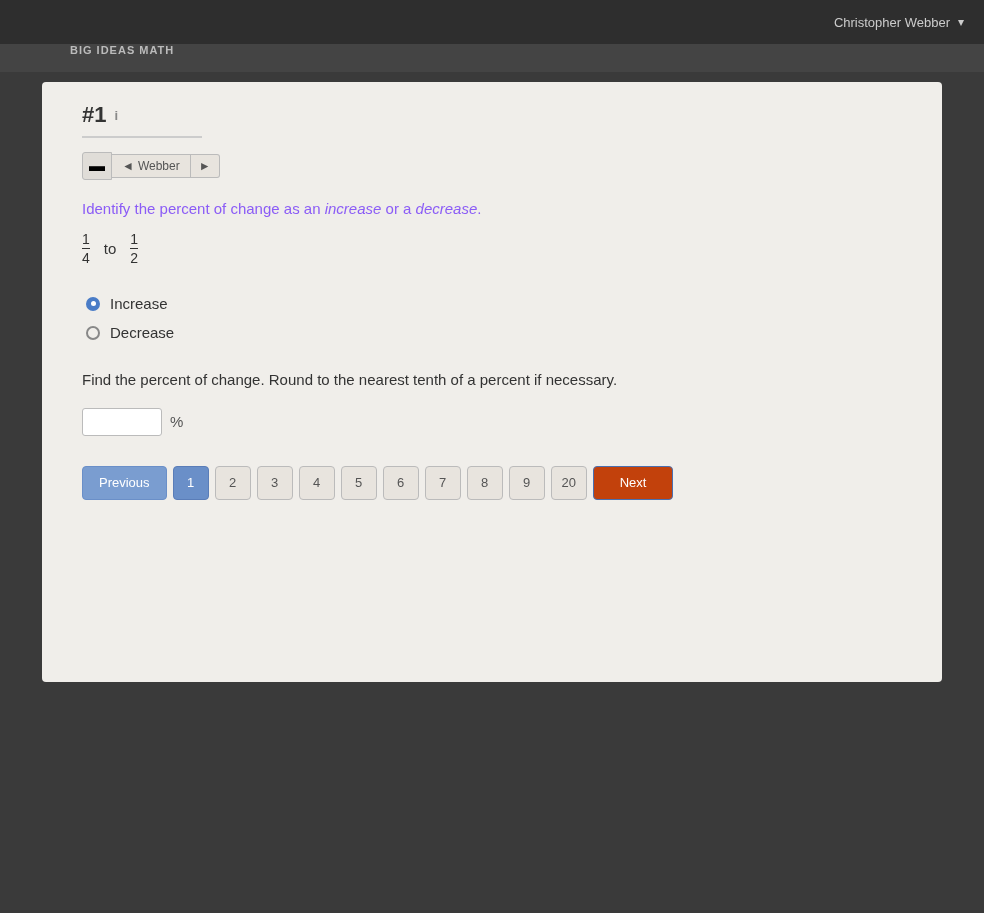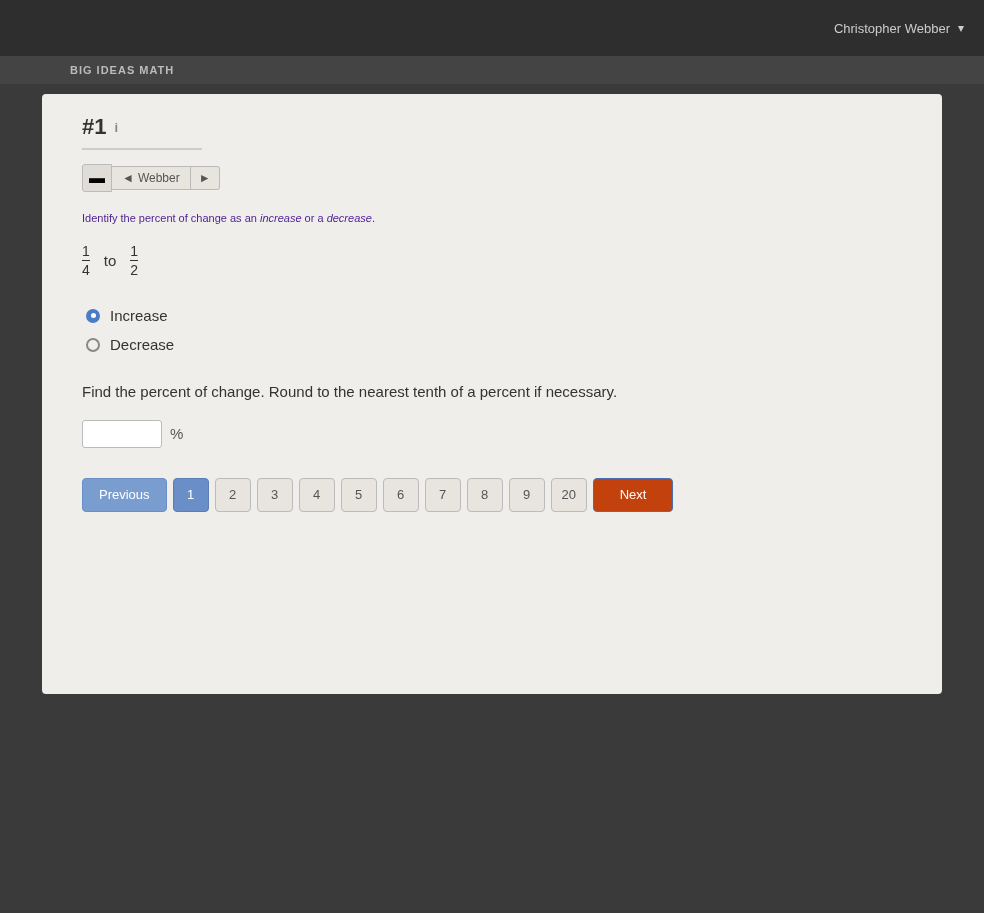--- a/index.html
+++ b/index.html
@@ -13,21 +13,21 @@
       justify-content: flex-start;
       height: 913px;
       width: 984px;
       overflow: hidden;
     }
 
     
     .top-bar {
       width: 100%;
       background-color: #2e2e2e;
-      height: 56px;
+      height: 44px;
       display: flex;
       align-items: center;
       justify-content: flex-end;
       padding: 0 20px;
     }
 
     .top-bar-user {
       color: #ccc;
       font-size: 13px;
       display: flex;
@@ -39,21 +39,20 @@
       color: #ccc;
       font-size: 12px;
     }
 
     
     .brand-bar {
       width: 100%;
       background-color: #444;
       height: 28px;
       display: flex;
-      align-items: center;
       padding: 0 70px;
     }
 
     .brand-name {
       color: #bbb;
       font-size: 11px;
       font-weight: bold;
       letter-spacing: 1px;
     }
 
@@ -131,23 +130,23 @@
       font-size: 12px;
       color: #555;
       cursor: pointer;
       border-radius: 0 3px 3px 0;
       display: flex;
       align-items: center;
     }
 
     
     .question-text {
-      font-size: 11px;
-      color: #4c1d95;
-      margin-bottom: 16px;
+      font-size: 15px;
+      color: #8b5cf6;
+      margin-bottom: 10px;
       line-height: 1.5;
     }
 
     .question-text em {
       font-style: italic;
     }
 
     
     .fraction-display {
       display: flex;

